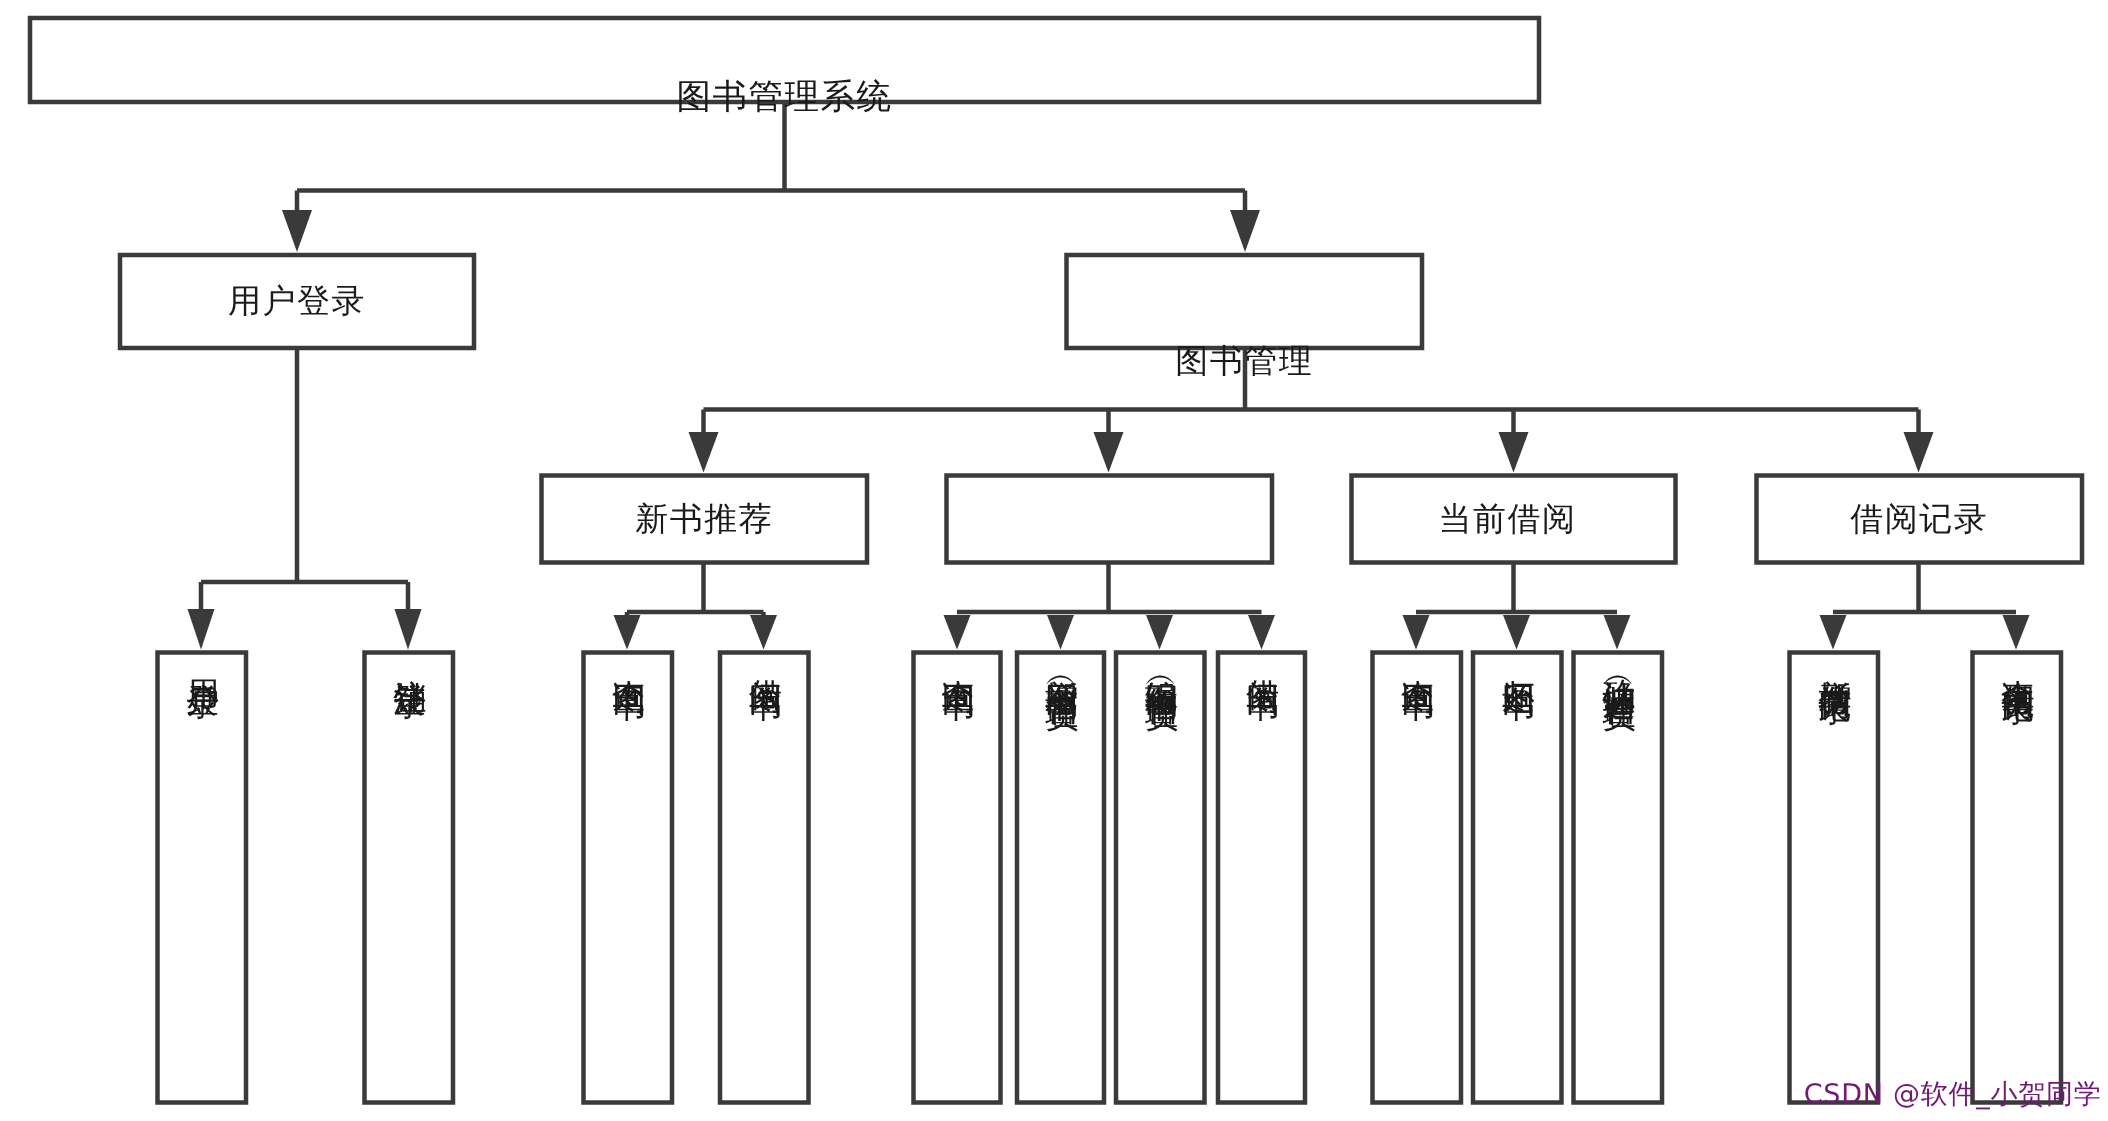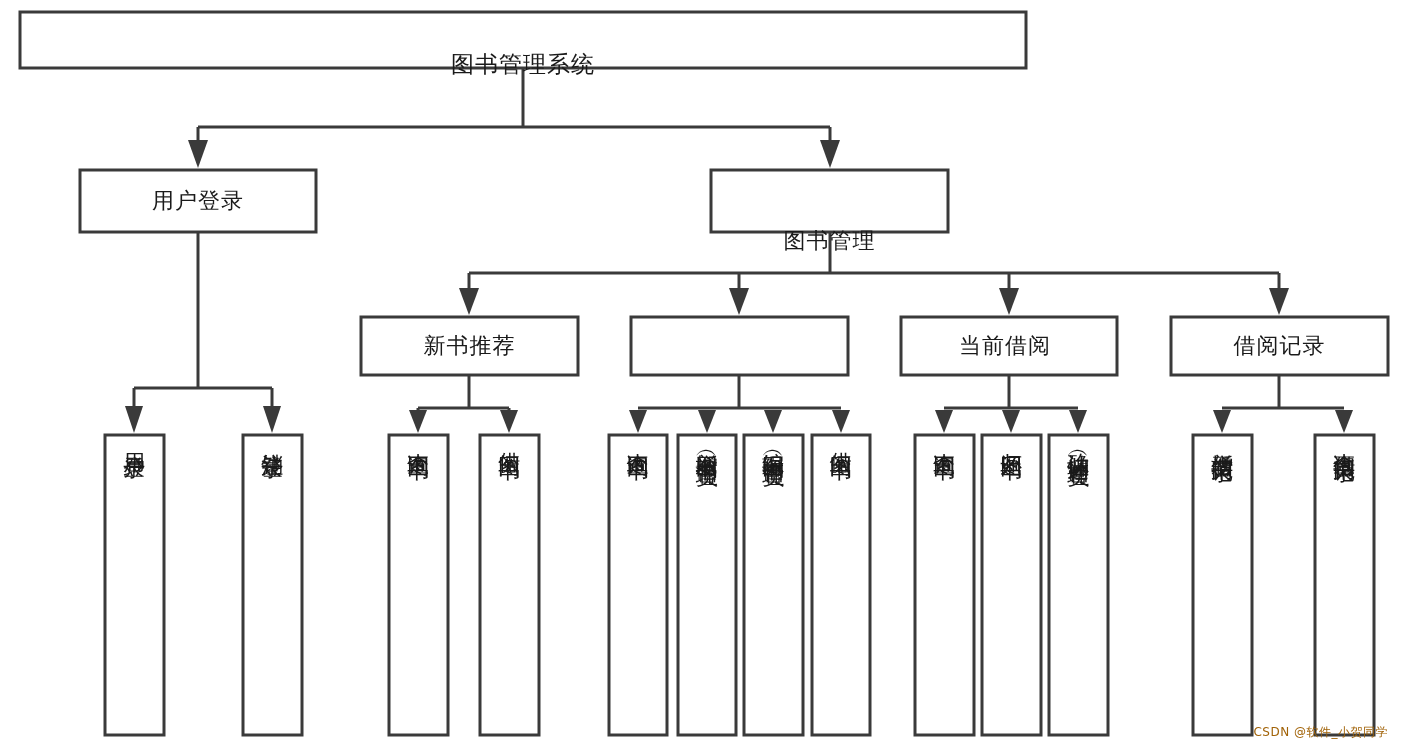--- a/index.html
+++ b/index.html
@@ -37,25 +37,25 @@
     stroke-width: 3;
     fill: none;
     stroke-linecap: butt;
   }
   .arrow-head {
     fill: #3a3a3a;
     stroke: none;
   }
   .watermark-text {
     position: absolute;
-    right: 17px;
+    right: 4px;
     bottom: 6px;
     font-family: "DejaVu Sans", "Liberation Sans", sans-serif;
-    font-size: 12px;
-    color: #a16207;
+    font-size: 18px;
+    color: #701a75;
     white-space: nowrap;
     letter-spacing: 0.5px;
   }
   .vlabel-wrap {
     position: absolute;
     display: flex;
     align-items: flex-start;
     justify-content: center;
     pointer-events: none;
   }

